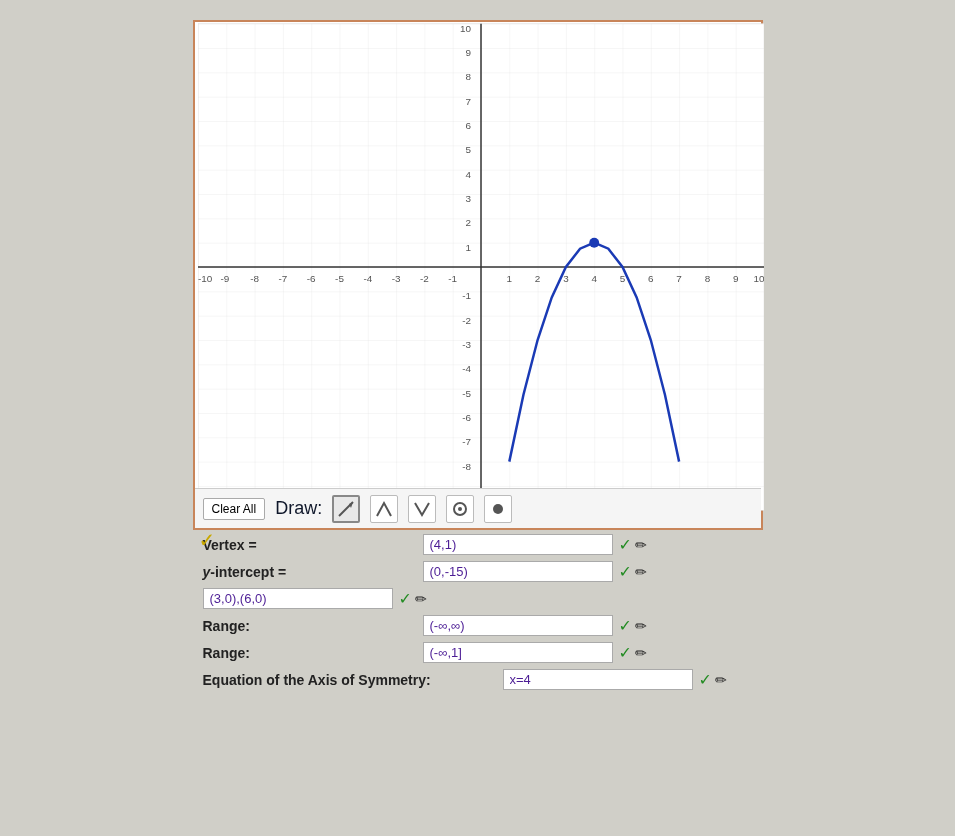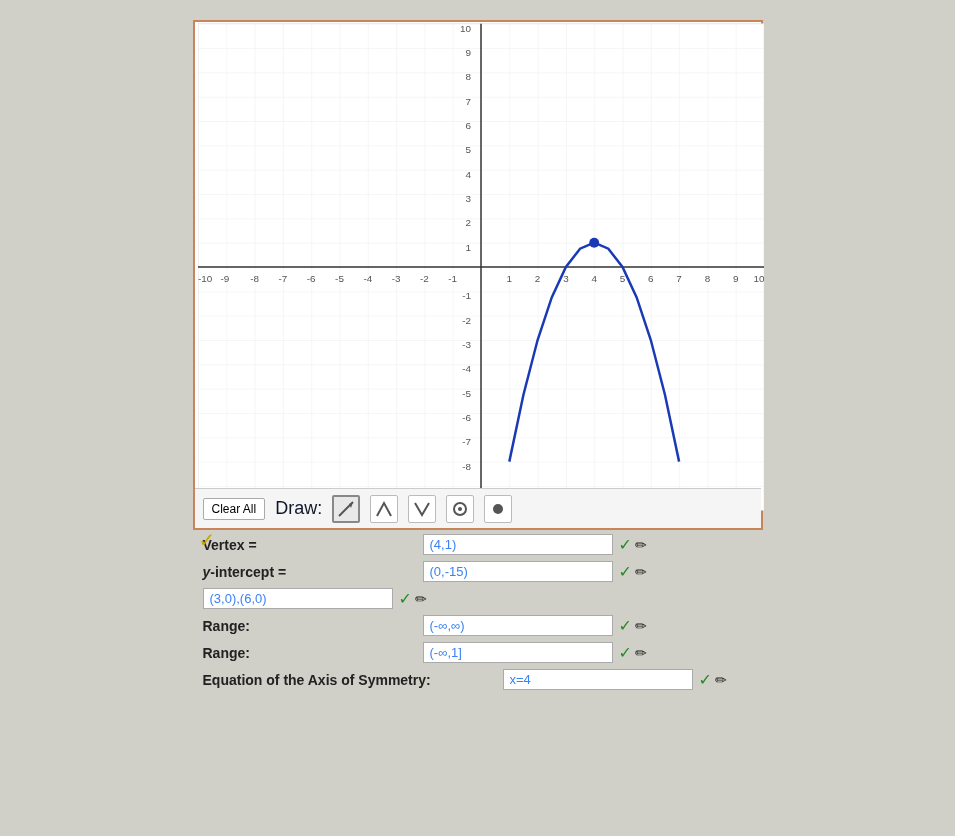--- a/index.html
+++ b/index.html
@@ -97,21 +97,21 @@
       font-style: italic;
       font-weight: bold;
     }
 
     .info-value {
       background: white;
       border: 1px solid #aaa;
       padding: 2px 6px;
       font-size: 13px;
       min-width: 110px;
-      color: #3b82f6;
+      color: #4c1d95;
     }
 
     .check-icon {
       color: #228B22;
       font-size: 16px;
       margin-left: 6px;
       cursor: pointer;
     }
 
     .pencil-icon {

